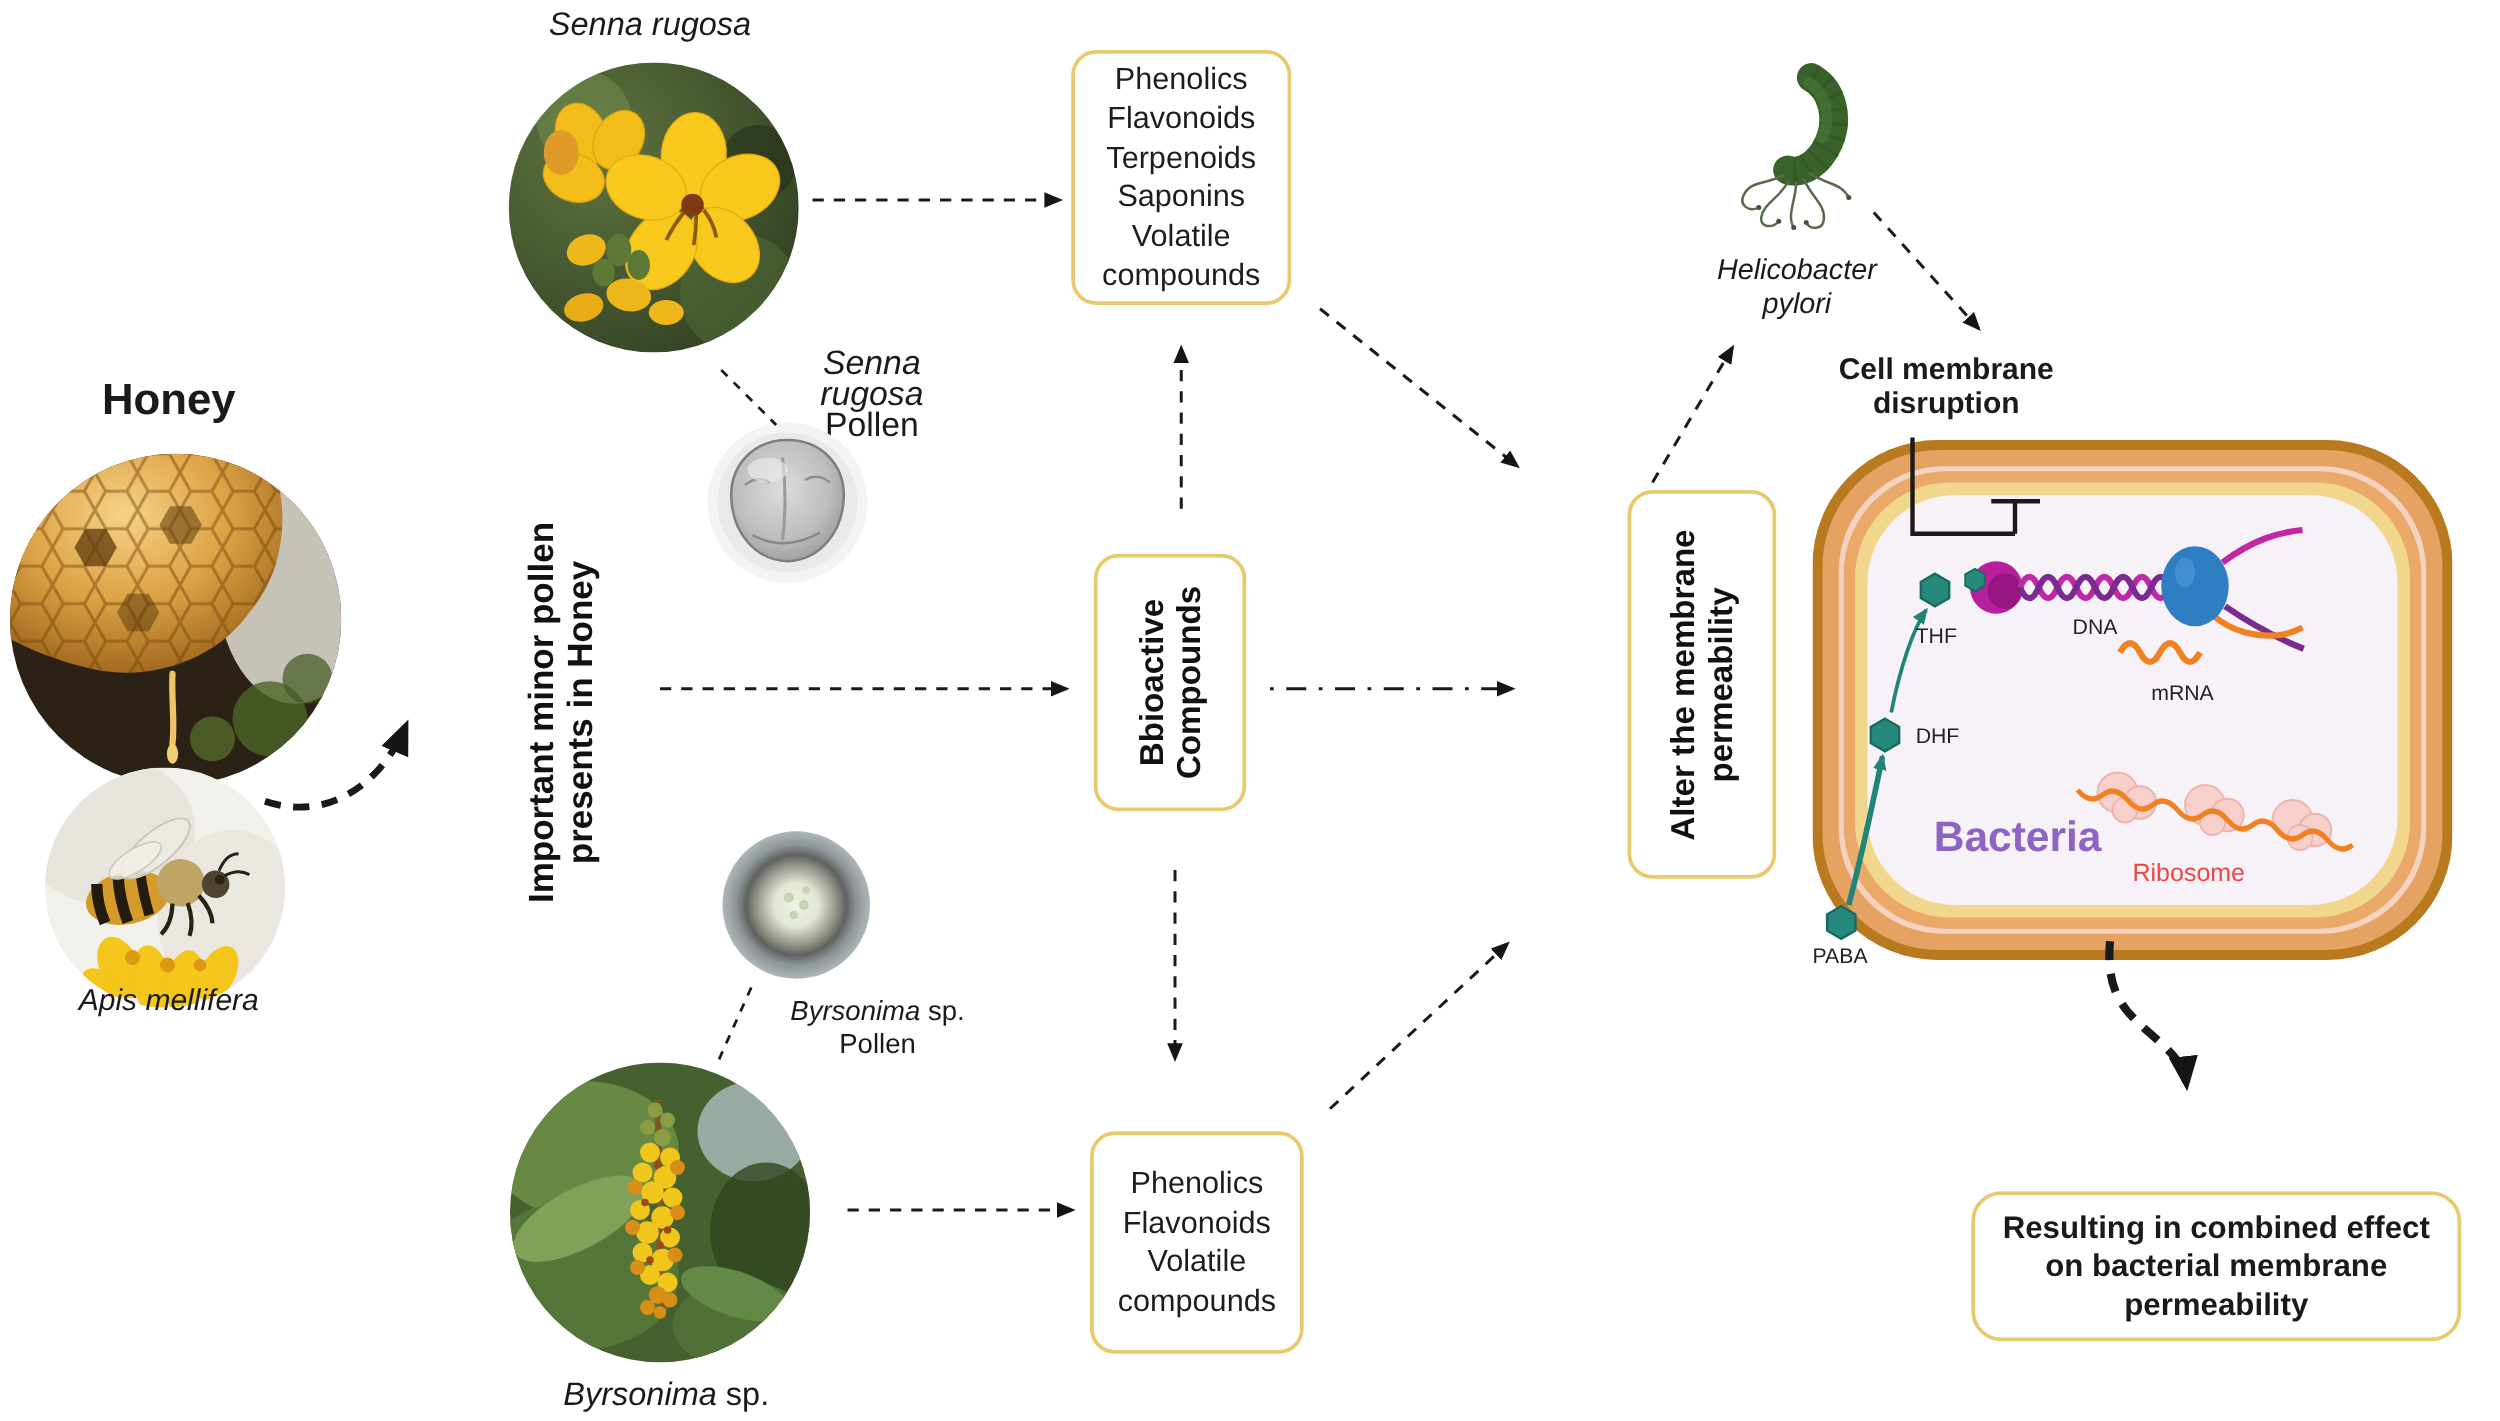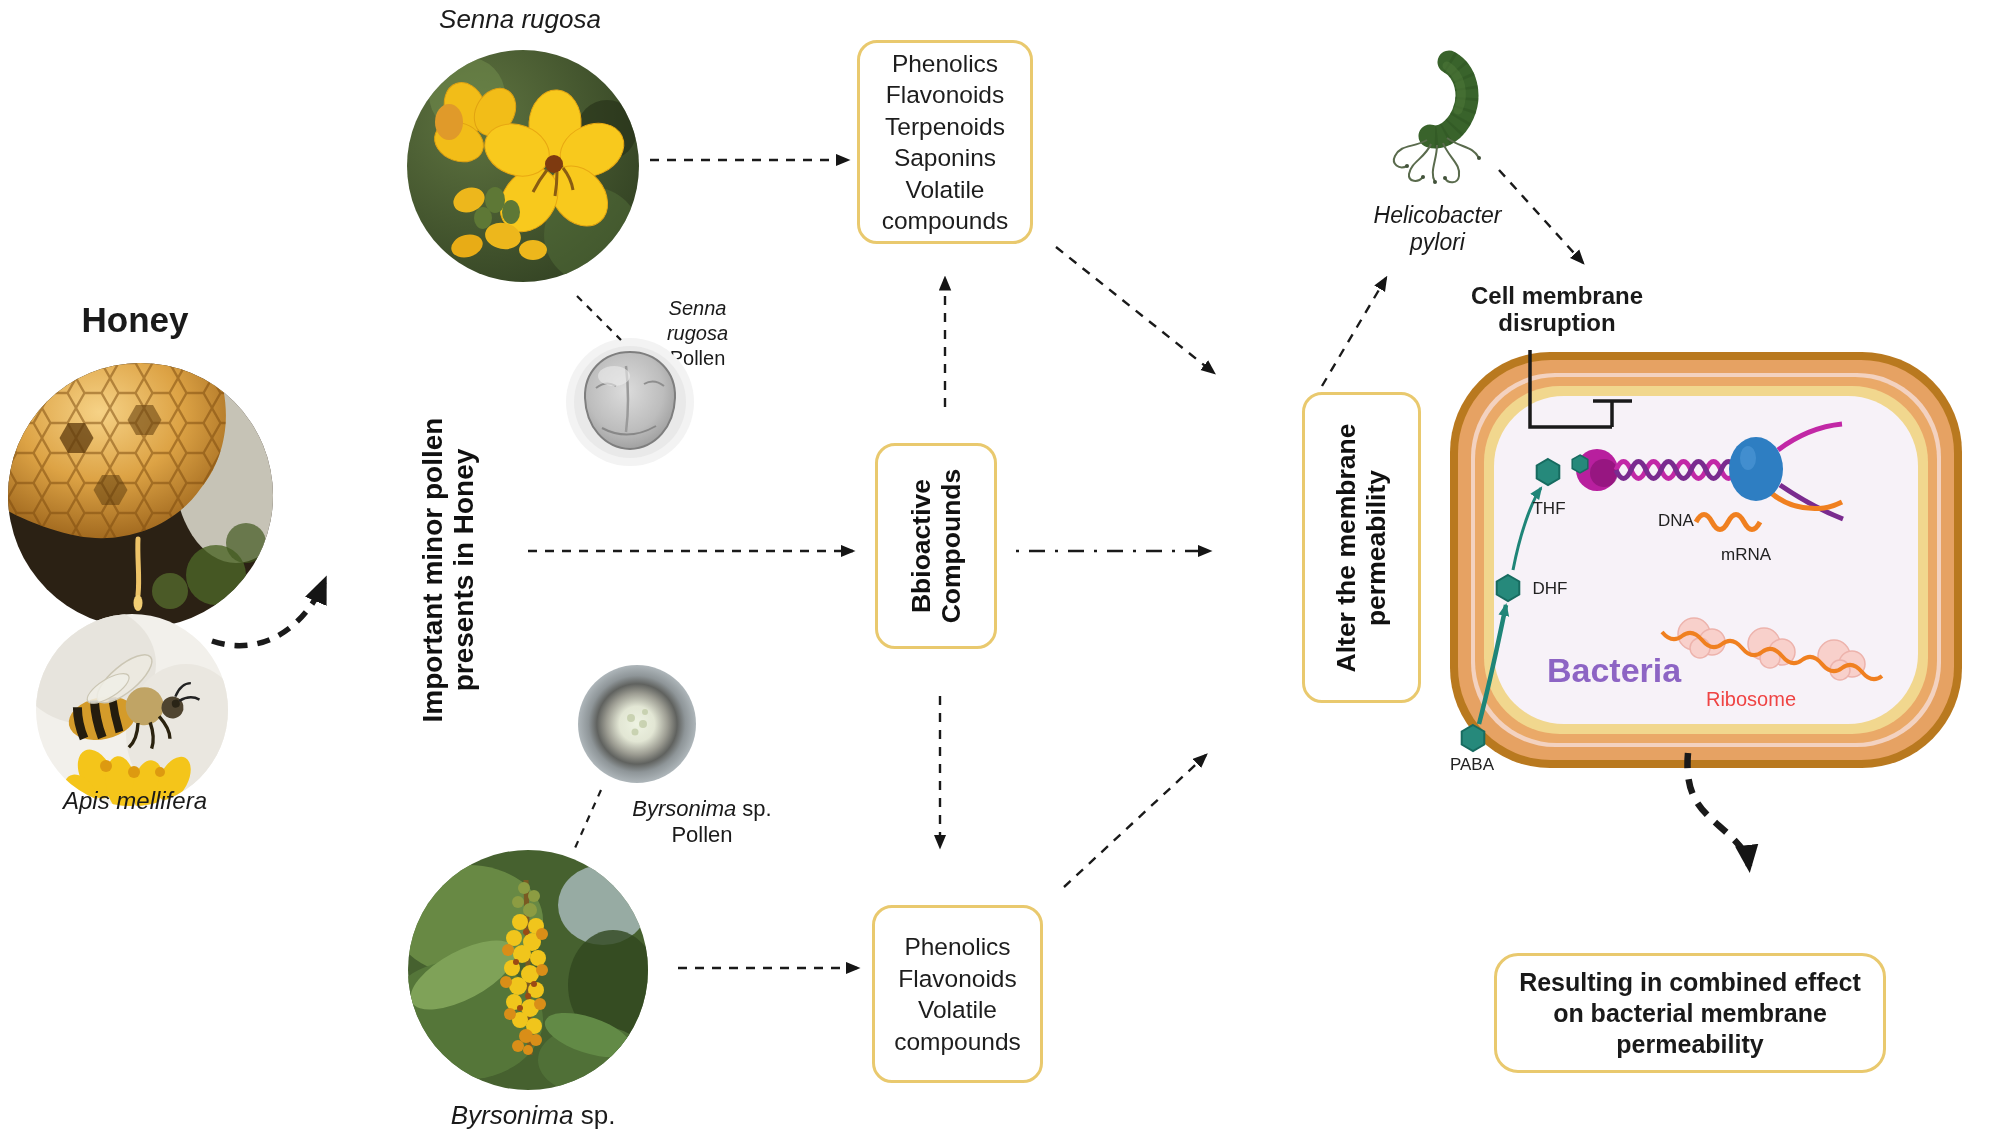--- a/index.html
+++ b/index.html
@@ -139,21 +139,21 @@
       </g>
       <g fill="#EDB71C">
         <ellipse cx="62" cy="150" rx="16" ry="12" transform="rotate(-20 62 150)"></ellipse>
         <ellipse cx="96" cy="186" rx="18" ry="13" transform="rotate(10 96 186)"></ellipse>
         <ellipse cx="126" cy="200" rx="14" ry="10"></ellipse>
       </g>
       <ellipse cx="60" cy="196" rx="16" ry="11" fill="#E8AC16" transform="rotate(-15 60 196)"></ellipse>
     </g>
   </svg>
 
-  <div class="caption" style="left:630px;top:278px;width:135px;font-size:20px;line-height:25px;margin-top:18px;">
+  <div class="caption" style="left:630px;top:278px;width:135px;font-size:27px;line-height:25px;">
     <div class="it">Senna</div>
     <div class="it">rugosa</div>
     <div>Pollen</div>
   </div>
 
   <svg class="abs" style="left:562px;top:332px;" width="136" height="136" viewBox="0 0 136 136">
     <defs>
       <radialGradient id="spG" cx="45%" cy="40%" r="70%">
         <stop offset="0" stop-color="#DCDCDC"></stop>
           <stop offset="0.6" stop-color="#BDBDBD"></stop>
@@ -378,26 +378,26 @@
           <circle cx="402" cy="312" r="13"></circle>
           <circle cx="390" cy="318" r="10"></circle>
       </g>
       <path d="M212,280 q10,12 20,4 t20,4 t20,4 t20,4 t20,4 t20,4 t20,4 t20,4 t20,4 t20,4 t20,4" stroke="#F08020" stroke-width="4" fill="none"></path>
     </g>
   </svg>
 
   <div class="lbl cell-lbl" style="left:1524px;top:499px;width:50px;">THF</div>
   <div class="lbl cell-lbl" style="left:1522px;top:579px;width:56px;">DHF</div>
   <div class="lbl cell-lbl" style="left:1437px;top:755px;width:70px;">PABA</div>
-  <div class="lbl cell-lbl" style="left:1646px;top:511px;width:60px;">DNA</div>
+  <div class="lbl cell-lbl" style="left:1646px;top:492px;width:60px;">DNA</div>
   <div class="lbl cell-lbl" style="left:1711px;top:545px;width:70px;">mRNA</div>
   <div class="lbl" style="left:1547px;top:651px;width:120px;font-size:34px;font-weight:700;color:#8D64C4;">Bacteria</div>
   <div class="lbl" style="left:1691px;top:688px;width:120px;font-size:20px;color:#ef4444;">Ribosome</div>
 
-  <div class="box" style="left:1494px;top:953px;width:392px;height:120px;border-radius:24px;justify-content:center;">
+  <div class="box" style="left:1577px;top:953px;width:392px;height:120px;border-radius:24px;justify-content:center;">
     <div style="font-size:25px;line-height:31px;font-weight:700;">
       <div>Resulting in combined effect</div>
       <div>on bacterial membrane</div>
       <div>permeability</div>
     </div>
   </div>
 
   <svg class="abs overlay" style="left:0;top:0;" width="2000" height="1137" viewBox="0 0 2000 1137">
     <defs>
       <marker id="mS" markerUnits="userSpaceOnUse" markerWidth="15" markerHeight="13" refX="10" refY="5" orient="auto" viewBox="0 0 12 10">

